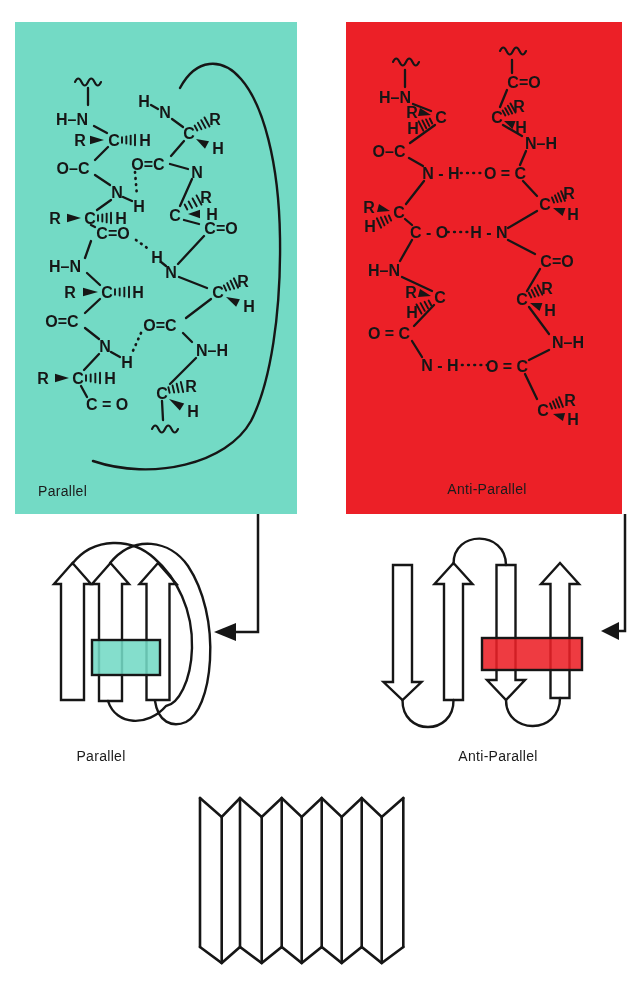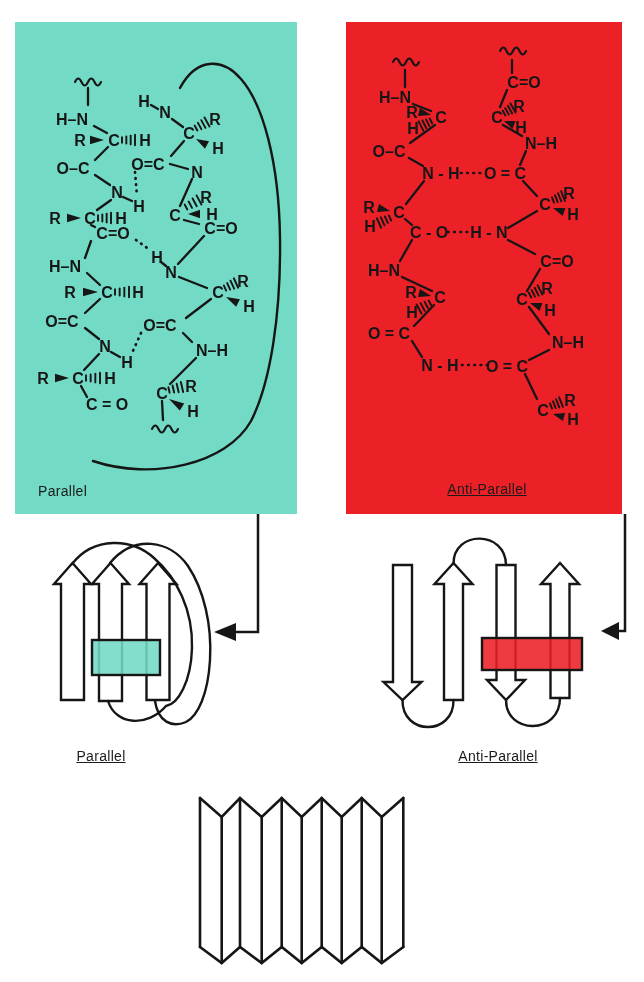--- a/index.html
+++ b/index.html
@@ -12,21 +12,21 @@
   .wedge{fill:#161616;stroke:none;}
   .squig{stroke:#161616;stroke-width:2.1;fill:none;stroke-linecap:round;}
   .loopline{stroke:#161616;stroke-width:2.4;fill:none;stroke-linecap:round;}
   .arrowshape{fill:#ffffff;stroke:#161616;stroke-width:2.4;stroke-linejoin:miter;}
   .pleat{stroke:#161616;stroke-width:2.6;fill:none;stroke-linejoin:miter;stroke-linecap:round;}
   .chemtext{font-family:"Liberation Sans",sans-serif;font-weight:700;font-size:16px;fill:#161616;
             text-anchor:middle;}
   .conn{stroke:#161616;stroke-width:2.5;fill:none;stroke-linecap:butt;}
   .connhead{fill:#161616;stroke:none;}
   .lbl{position:absolute;color:#1b1b1b;font-size:14px;letter-spacing:0.3px;white-space:nowrap;}
-  .lbl.centered{transform:translateX(-50%);text-decoration:underline;}
+  .lbl.centered{transform:translateX(-50%);}
 </style>
 </head>
 <body>
 
 <div class="stage">
   <svg id="art" width="644" height="982" viewBox="0 0 644 982">
       <rect x="15" y="22" width="282" height="492" fill="#73DAC5"></rect>
       <rect x="346" y="22" width="276" height="492" fill="#EC2027"></rect>
       <g>
         <line x1="88" y1="88" x2="88" y2="105" class="bond"></line>

